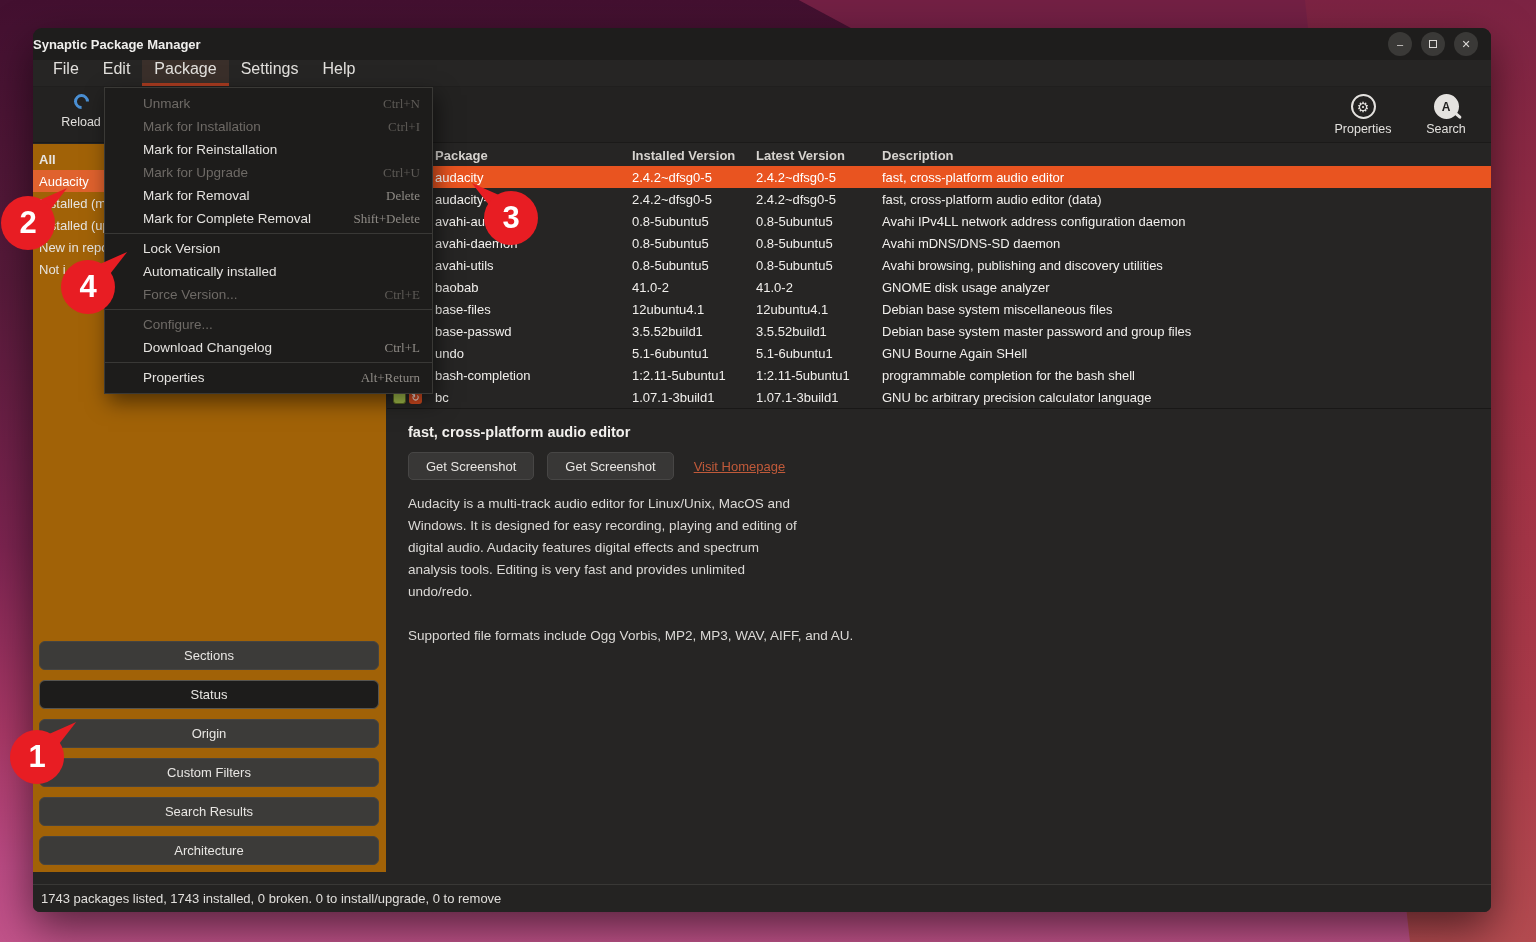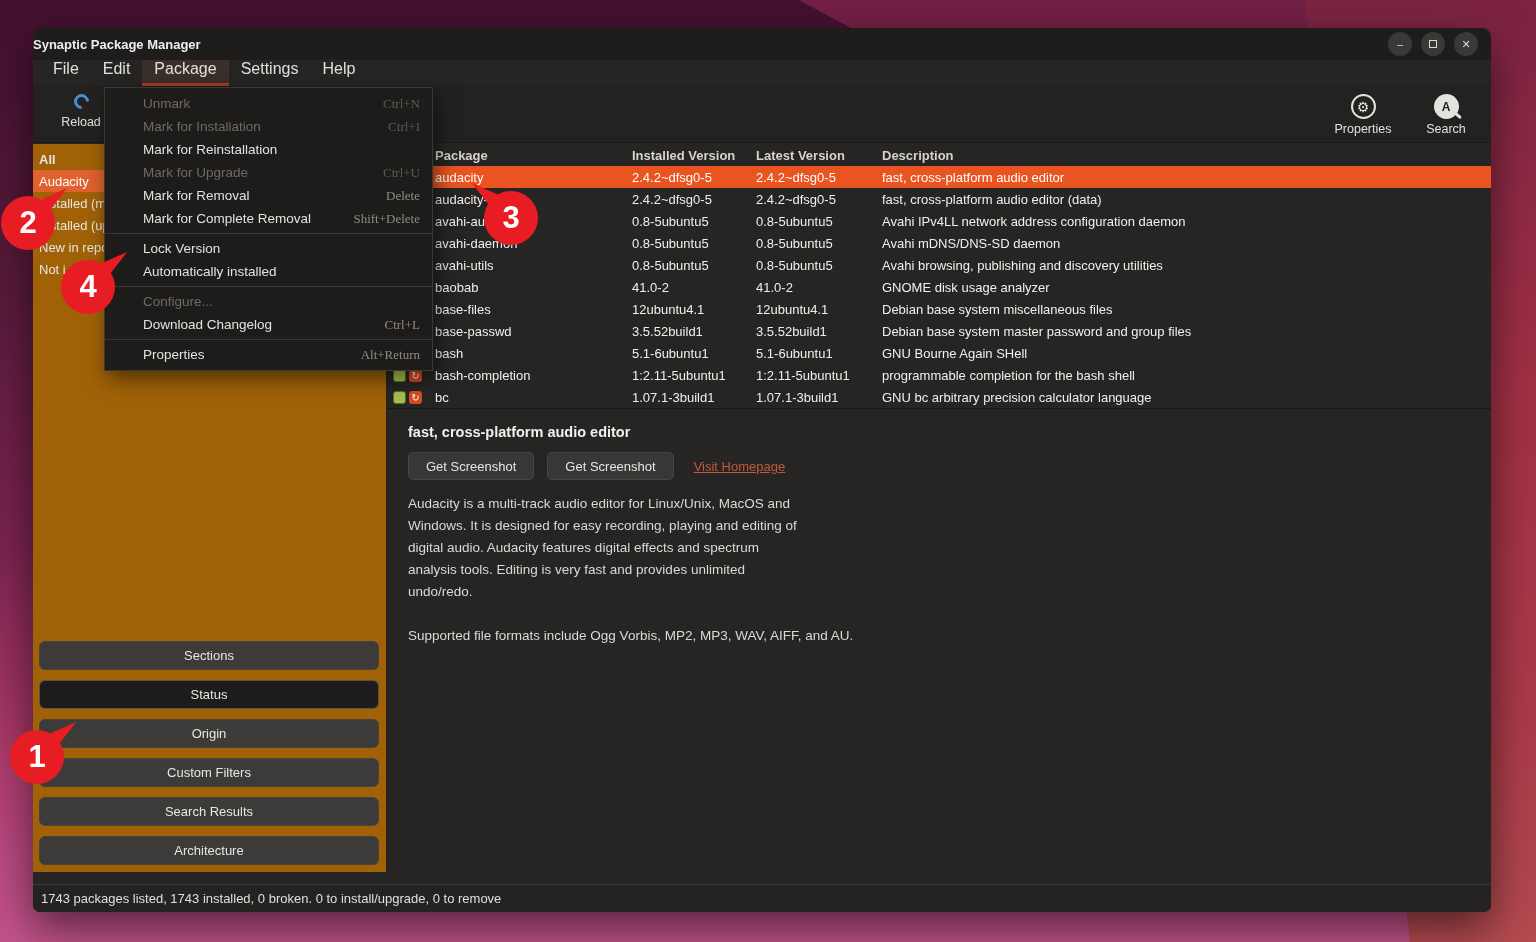--- a/index.html
+++ b/index.html
@@ -269,21 +269,21 @@
     <span>base-passwd</span>
     <span>3.5.52build1</span>
     <span>3.5.52build1</span>
     <span>Debian base system master password and group files</span>
   </div>
             <div class="trow">
     <span class="cell-s">
       <i class="ic-installed"></i>
       <i class="ic-ubuntu">↻</i>
     </span>
-    <span>bash</span>
+    <span>undo</span>
     <span>5.1-6ubuntu1</span>
     <span>5.1-6ubuntu1</span>
     <span>GNU Bourne Again SHell</span>
   </div>
             <div class="trow">
     <span class="cell-s">
       <i class="ic-installed"></i>
       <i class="ic-ubuntu">↻</i>
     </span>
     <span>bash-completion</span>
@@ -357,20 +357,24 @@
     
   </div>
         <div class="menu-item">
     <span class="mi-label">Lock Version</span>
     <span class="mi-shortcut"></span>
   </div>
         <div class="menu-item">
     <span class="mi-label">Automatically installed</span>
     <span class="mi-shortcut"></span>
   </div>
+        <div class="menu-item disabled">
+    <span class="mi-label">Force Version...</span>
+    <span class="mi-shortcut">Ctrl+E</span>
+  </div>
         <div class="menu-item sep">
     
     
   </div>
         <div class="menu-item disabled">
     <span class="mi-label">Configure...</span>
     <span class="mi-shortcut"></span>
   </div>
         <div class="menu-item">
     <span class="mi-label">Download Changelog</span>

